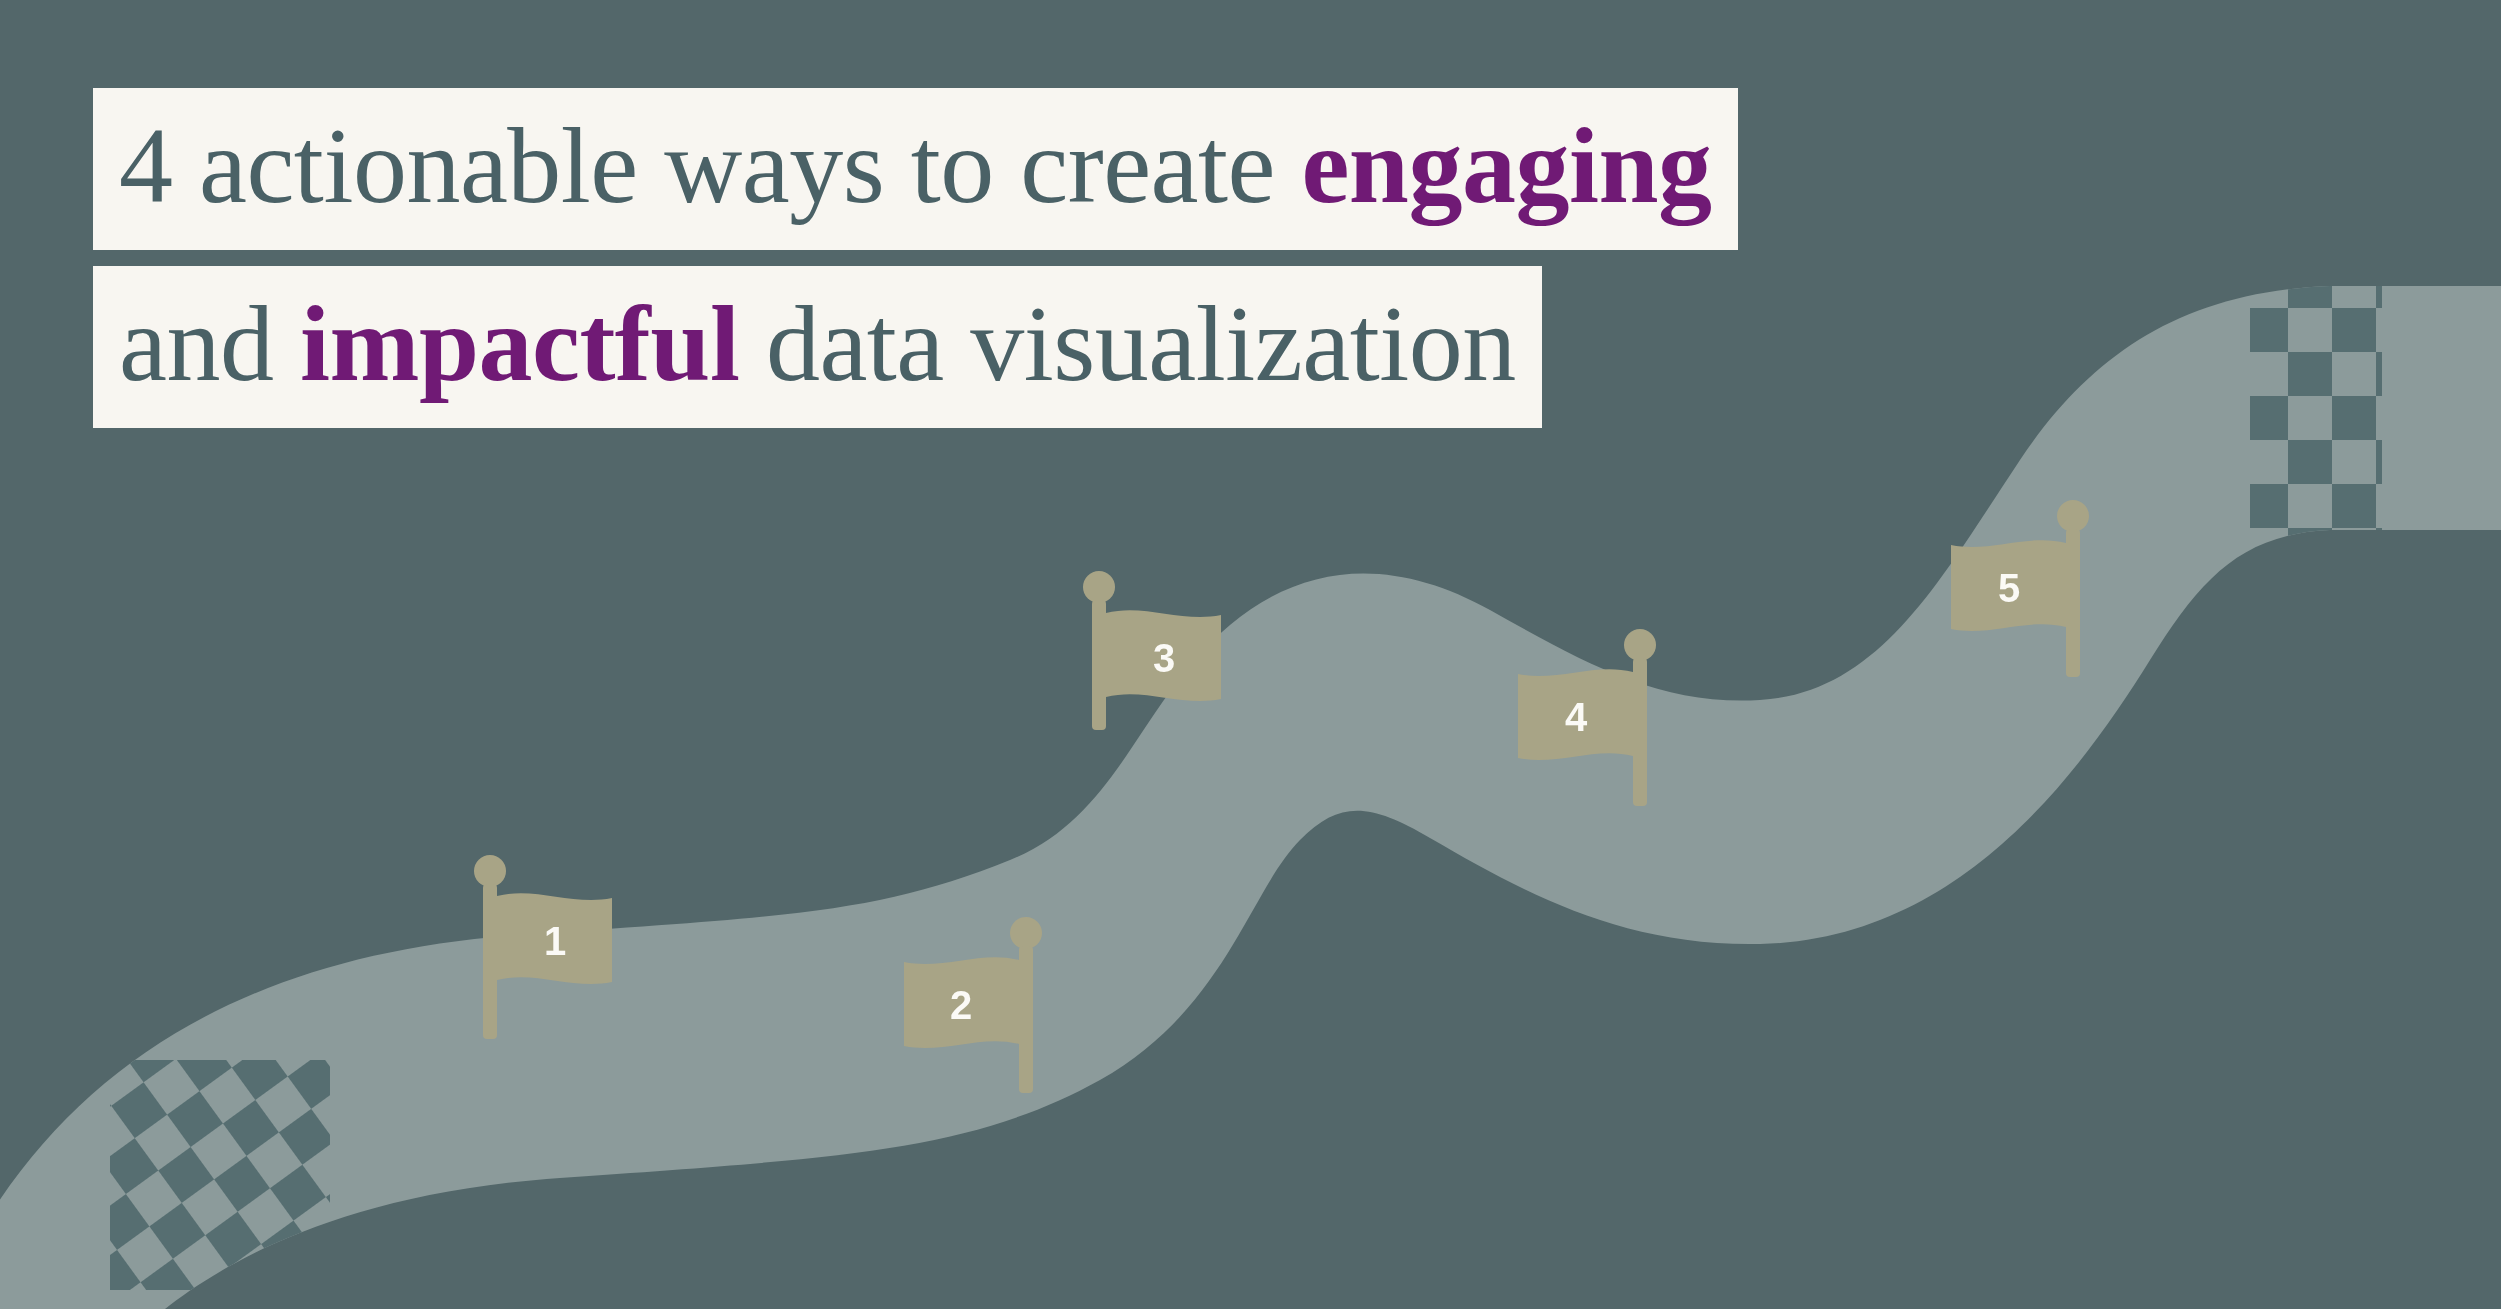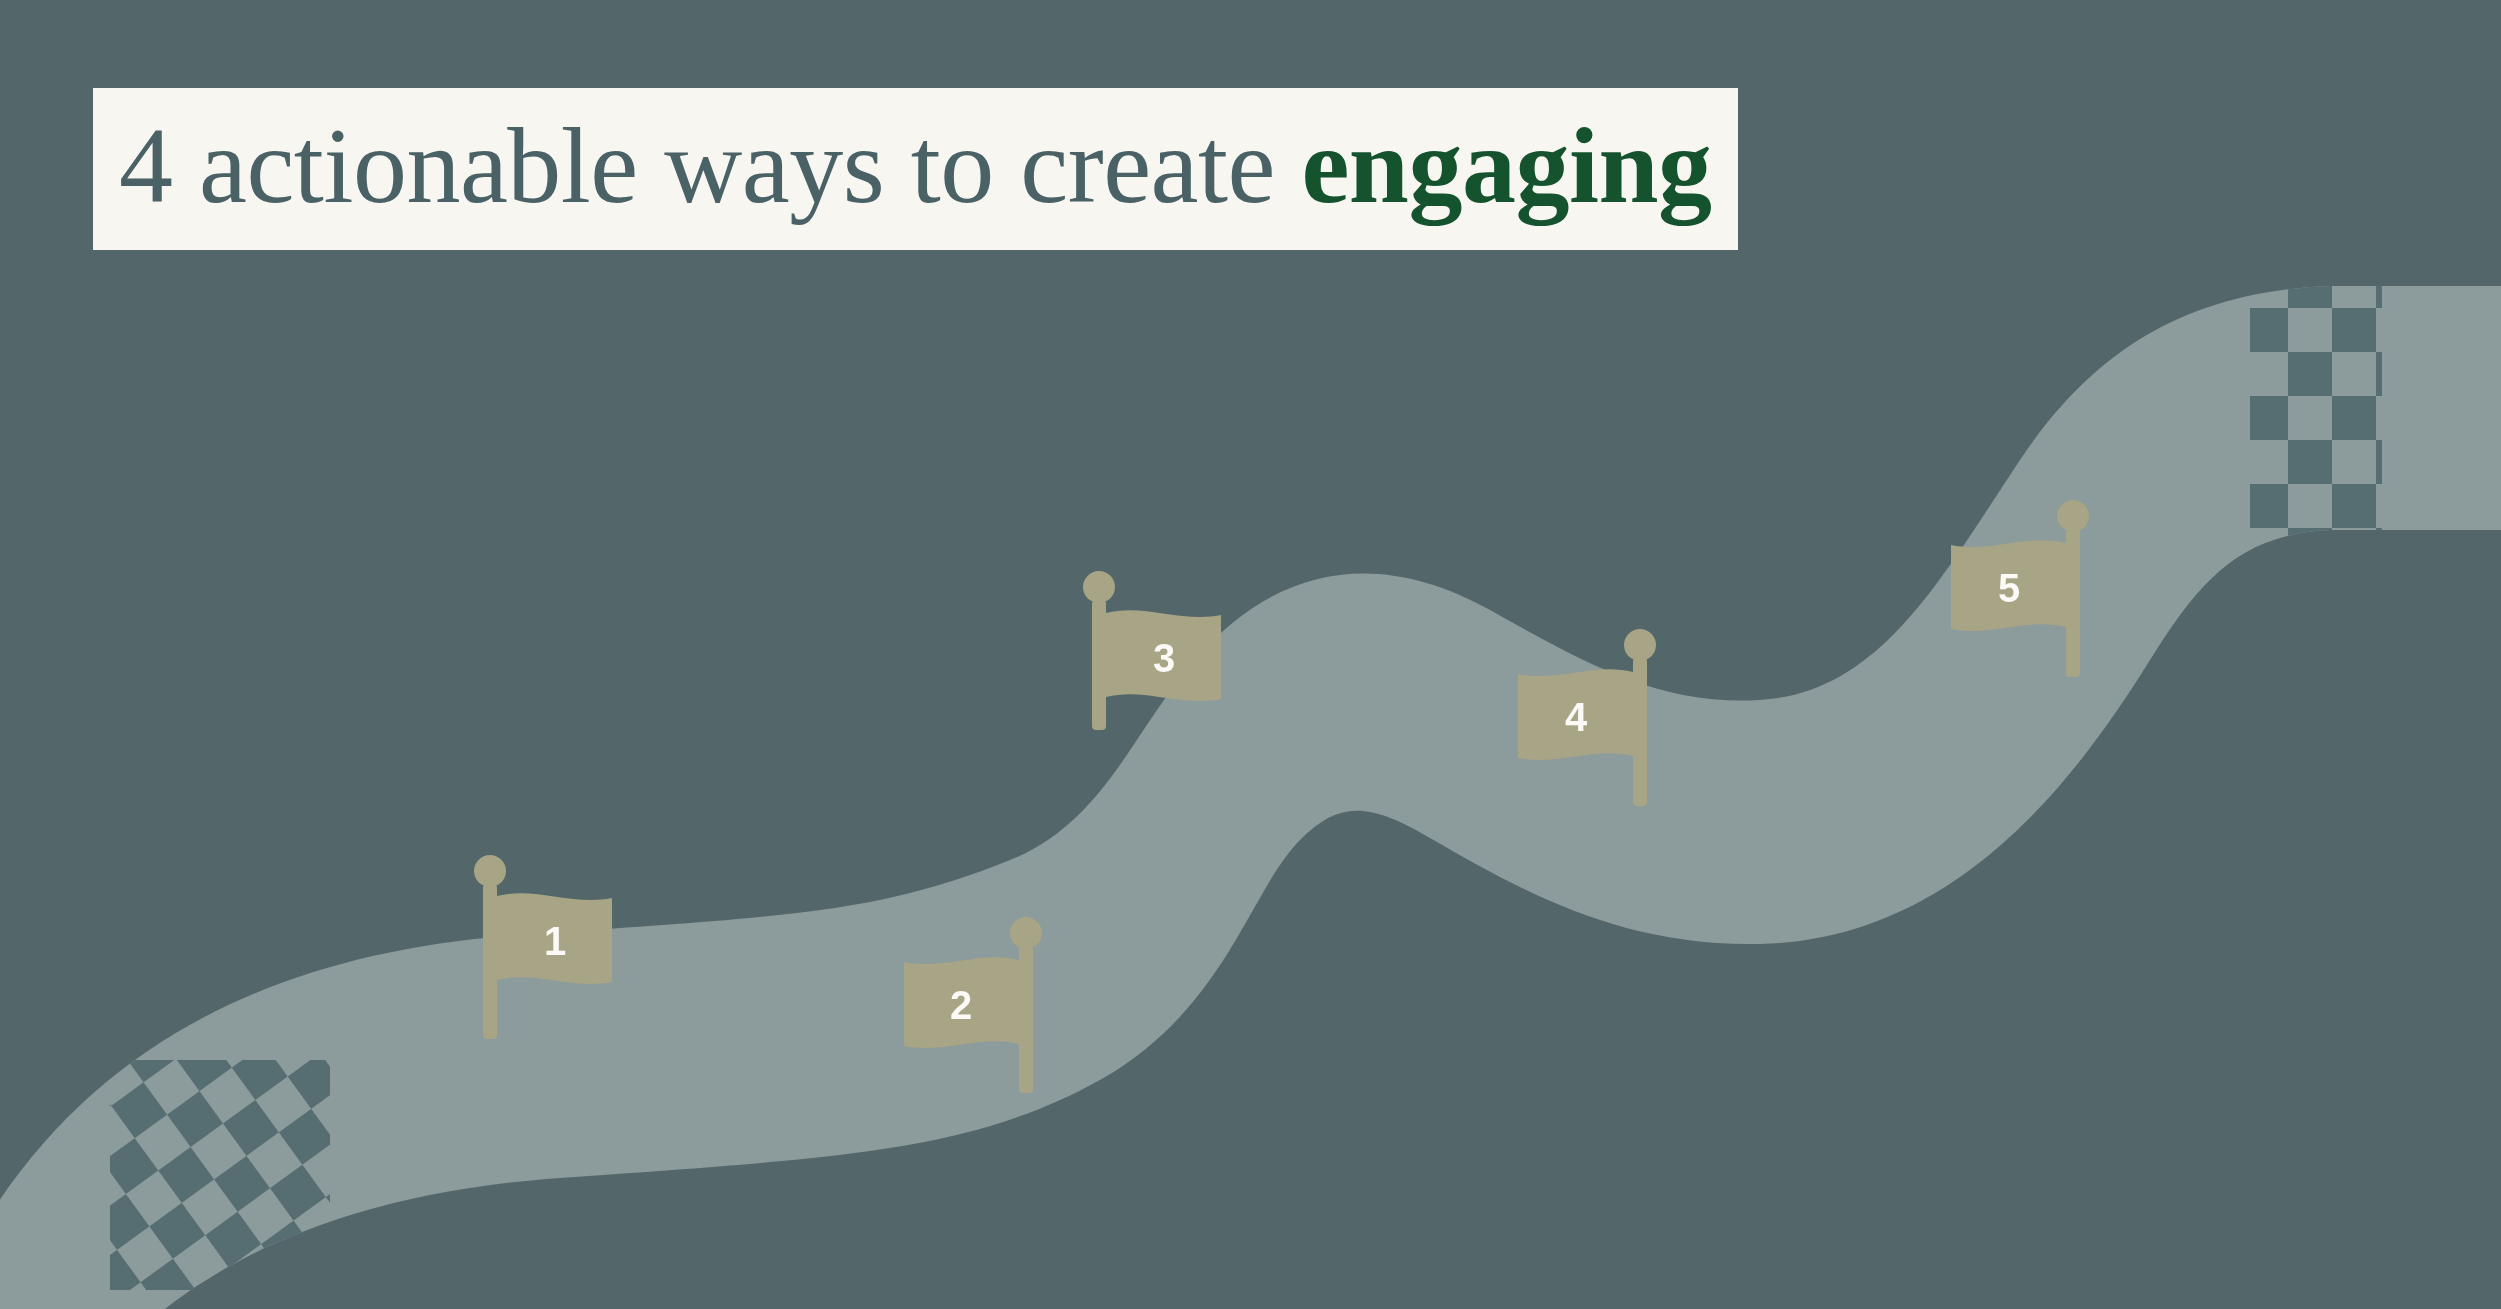--- a/index.html
+++ b/index.html
@@ -37,21 +37,21 @@
     font-family: "Liberation Serif", serif;
     font-size: 108px;
     line-height: 1.0;
     letter-spacing: -0.5px;
     padding: 24px 26px 30px 26px;
     white-space: nowrap;
     display: block;
   }
   .title-line.line1 { margin-bottom: 16px; }
   .accent {
-    color: #14532d;
+    color: #701a75;
     font-weight: bold;
   }
   .flag-num {
     font-family: "Liberation Sans", sans-serif;
     font-size: 40px;
     font-weight: bold;
     fill: #FBFAF6;
   }
 </style>
 </head>
@@ -166,15 +166,16 @@
       <rect x="2066" y="529" width="14" height="148" rx="4" fill="#A8A486"></rect>
       <path d="M2066 543 C 2028 533, 1991 553, 1951 545 L 1951 629
                C 1991 637, 2028 617, 2066 627 Z" fill="#A8A486"></path>
       <text class="flag-num" x="2009" y="602" text-anchor="middle">5</text>
     </g>
 
   </svg>
 
   <div class="title-block">
     <div class="title-line line1"><span>4 actionable ways to create </span><span class="accent">engaging</span></div>
+    <div class="title-line line2"><span>and </span><span class="accent">impactful</span><span> data visualization</span></div>
   </div>
 
 </div>
 
 </body></html>

